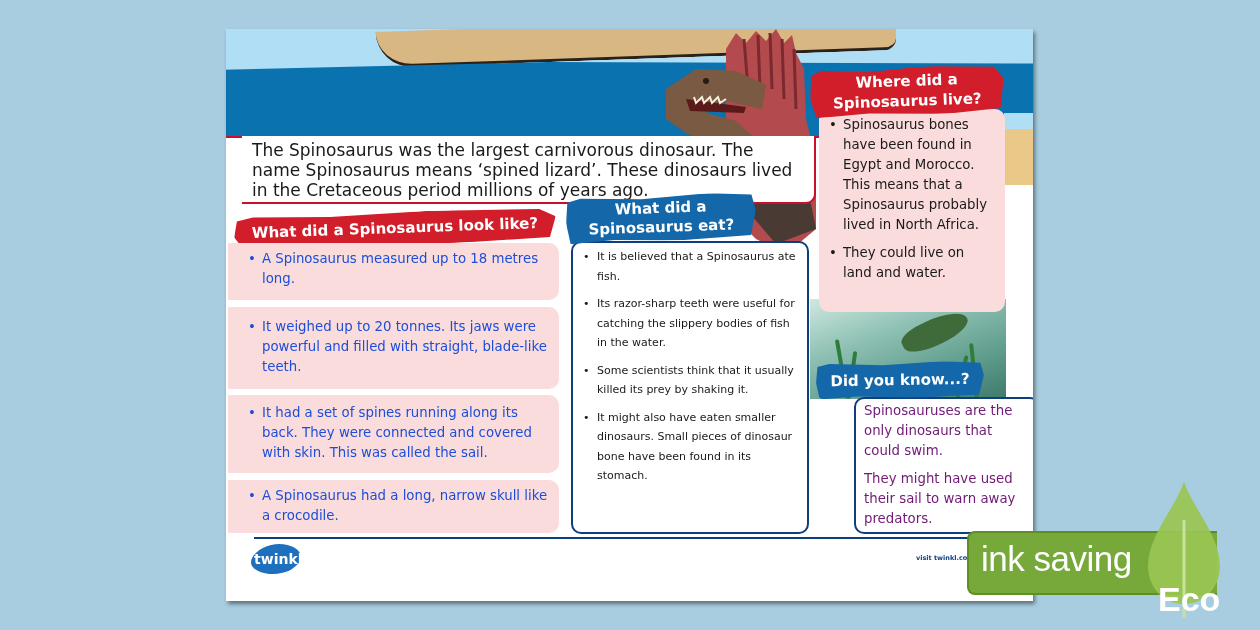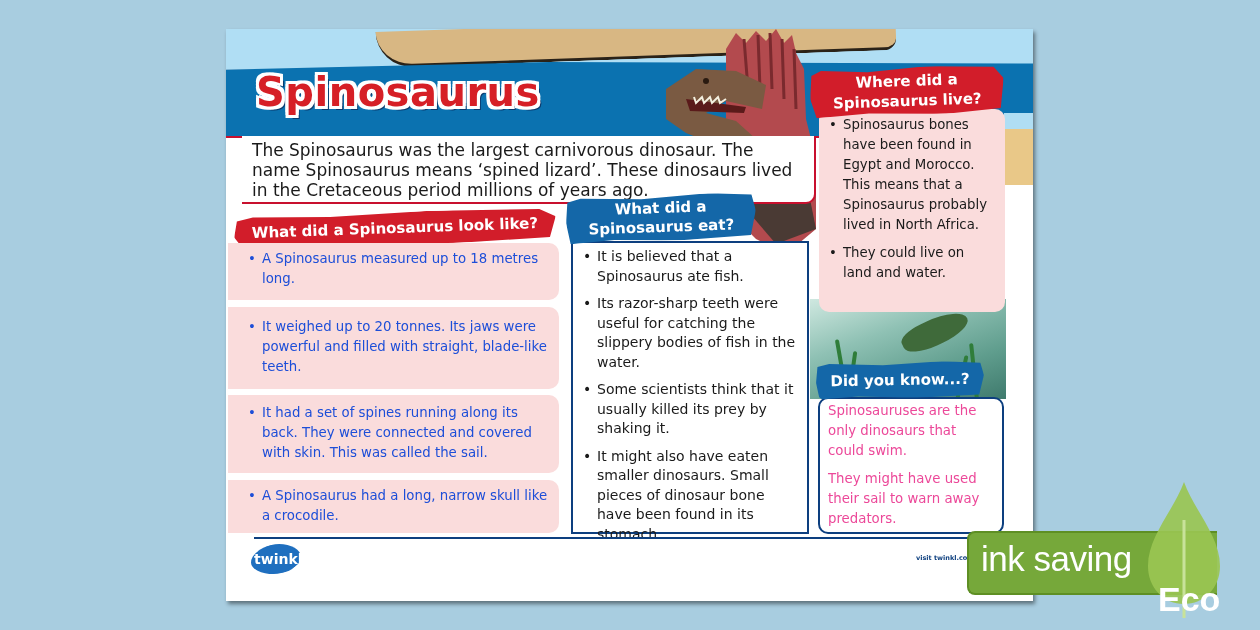--- a/index.html
+++ b/index.html
@@ -79,22 +79,22 @@
   .bullet { position: relative; padding-left: 14px; }
   .bullet::before { content: "•"; position: absolute; left: 0; top: 0; }
   .p1 { top: 214px; height: 57px; }
   .p2 { top: 278px; height: 82px; padding-top: 10px; }
   .p3 { top: 366px; height: 78px; padding-top: 8px; }
   .p4 { top: 451px; height: 53px; padding-top: 6px; }
 
   
   .eat-box {
     position: absolute; left: 345px; top: 212px; width: 238px; height: 293px;
-    background: #fff; border: 2px solid #0d3f7f; border-radius: 0;
-    padding: 4px 10px 0 10px; font-size: 14px; line-height: 19.5px; color: #1a1a1a;
+    background: #fff; border: 2px solid #0d3f7f; border-radius: 10px;
+    padding: 4px 10px 0 10px; font-size: 11px; line-height: 19.5px; color: #1a1a1a;
   }
   .eat-box .bullet { margin-bottom: 8px; }
 
   
   .live-box {
     position: absolute; left: 593px; top: 80px; width: 186px; height: 203px;
     background: #fadcdc; border-radius: 10px;
     padding: 6px 10px 12px 10px; font-size: 13.3px; line-height: 20px; color: #1a1a1a;
   }
   .live-box .bullet { margin-bottom: 8px; }
@@ -105,23 +105,23 @@
     background: linear-gradient(160deg, #cfe8e0 0%, #8fc1b4 35%, #5f9d8d 70%, #3f7a6d 100%);
   }
   .weed { position: absolute; bottom: 0; width: 4px; background: #2f7d3a; border-radius: 2px; }
   .croc {
     position: absolute; left: 90px; top: 20px; width: 70px; height: 26px;
     background: #3f6a3a; border-radius: 40% 60% 50% 50%; transform: rotate(-25deg);
   }
 
   
   .know-box {
-    position: absolute; left: 592px; top: 368px; width: 186px; height: 137px;
+    position: absolute; left: 628px; top: 368px; width: 186px; height: 137px;
     background: #fff; border: 2px solid #0d3f7f; border-radius: 10px;
-    padding: 2px 8px 0 8px; font-size: 13.3px; line-height: 20px; color: #ec4899;
+    padding: 2px 8px 0 8px; font-size: 13.3px; line-height: 20px; color: #701a75;
   }
   .know-box p { margin-bottom: 8px; }
 
   .footer-line { position: absolute; left: 28px; top: 508px; width: 779px; height: 2px; background: #0d3f7f; }
   .logo {
     position: absolute; left: 28px; top: 516px; width: 44px; height: 28px;
     background: #1f6fbf; border-radius: 48% 52% 46% 54% / 56% 50% 50% 44%;
     color: #fff; font-size: 14px; font-weight: bold; text-align: center; line-height: 28px;
     box-shadow: -4px 2px 0 -1px #1f6fbf, 4px -2px 0 -1px #1f6fbf;
   }
@@ -160,21 +160,20 @@
   <svg class="dino" viewBox="0 0 160 230">
     <path d="M60 20 L70 4 L80 14 L90 2 L100 12 L110 0 L118 14 L126 6 L130 24 L138 40 L140 90 L150 130 L150 200 L120 225 L90 210 L70 190 L60 160 Z" fill="#b34a4e"></path>
     <path d="M78 10 L82 60 M92 6 L94 60 M104 4 L106 60 M116 10 L118 70 M128 20 L130 80" stroke="#7a2a2e" stroke-width="3"></path>
     <path d="M0 60 L30 40 L70 42 L100 56 L96 80 L60 72 L40 84 L70 92 L90 110 L60 120 L20 104 L0 90 Z" fill="#7a5a42"></path>
     <path d="M20 70 L80 78 L78 84 L24 82 Z" fill="#5a1a1a"></path>
     <path d="M28 68 L30 74 L36 68 L38 74 L44 68 L46 74 L52 68 L54 74 L60 70" stroke="#f4f0e0" stroke-width="2" fill="none"></path>
     <circle cx="40" cy="52" r="3" fill="#2a1a10"></circle>
     <path d="M90 110 L140 150 L150 200 L110 215 L80 180 Z" fill="#4a3a34"></path>
   </svg>
 
-  <div class="title">Spinosaurus</div>
 
   <div class="bg-top-line"></div>
   <div class="intro">The Spinosaurus was the largest carnivorous dinosaur. The name Spinosaurus means ‘spined lizard’. These dinosaurs lived in the Cretaceous period millions of years ago.</div>
 
   <div class="head-red h-look">What did a Spinosaurus look like?</div>
   <div class="pink p1">
     <div class="bullet">A Spinosaurus measured up to 18 metres long.</div>
   </div>
   <div class="pink p2">
     <div class="bullet">It weighed up to 20 tonnes. Its jaws were powerful and filled with straight, blade-like teeth.</div>

